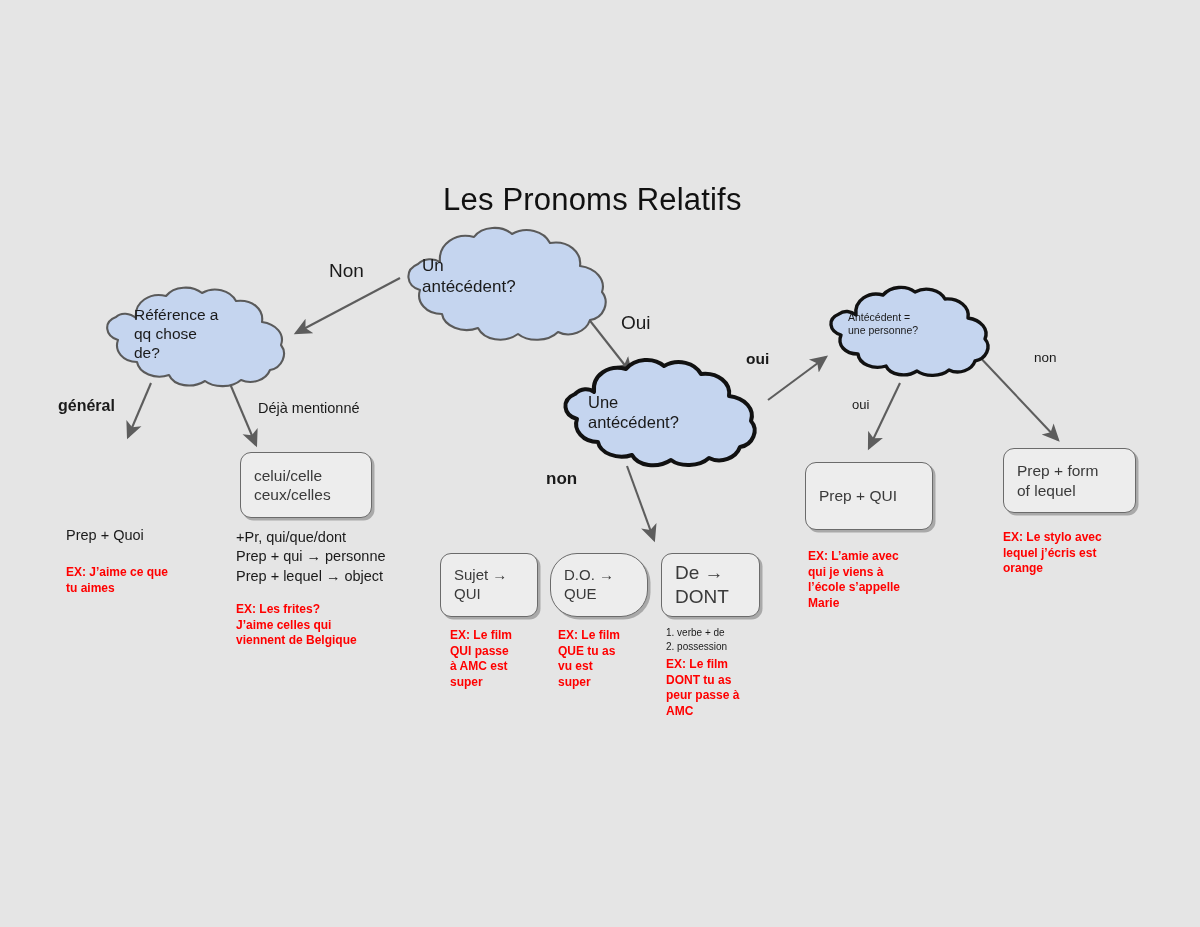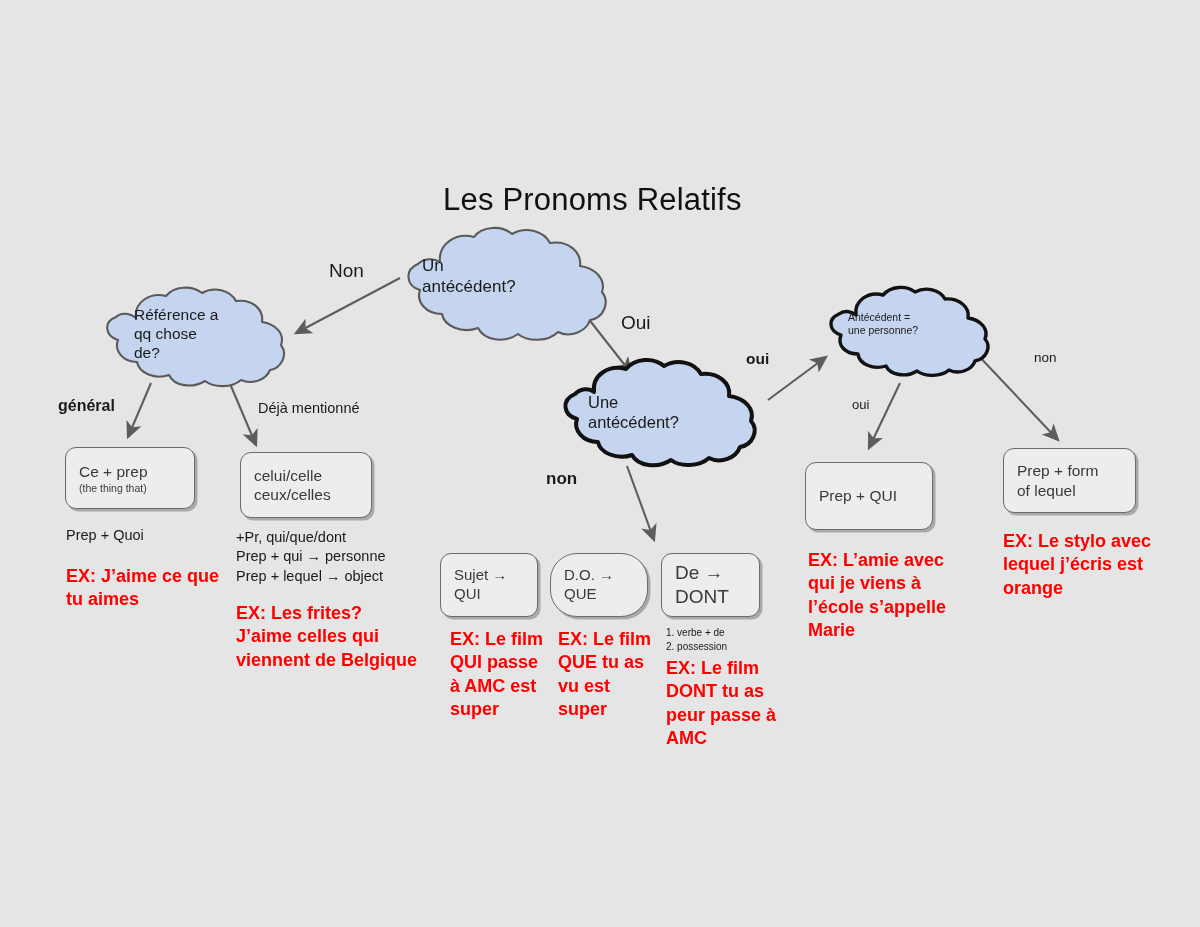--- a/index.html
+++ b/index.html
@@ -84,21 +84,21 @@
     line-height: 1.22;
     color: #1a1a1a;
   }
   .lbl.bold { font-weight: bold; }
   .red {
     position: absolute;
     color: #ff0000;
     font-weight: bold;
     white-space: pre-line;
     line-height: 1.30;
-    font-size: 18px;
+    font-size: 12px;
   }
   .tiny {
     position: absolute;
     font-size: 10px;
     color: #1a1a1a;
     white-space: pre-line;
     line-height: 1.35;
   }
 </style>
 </head>
@@ -181,24 +181,20 @@
 
   <div class="lbl" style="left:329px; top:259px; font-size:19px;">Non</div>
   <div class="lbl" style="left:621px; top:311px; font-size:19px;">Oui</div>
   <div class="lbl bold" style="left:58px; top:396px; font-size:16px;">général</div>
   <div class="lbl" style="left:258px; top:400px; font-size:14.5px;">Déjà mentionné</div>
   <div class="lbl bold" style="left:546px; top:469px; font-size:17px;">non</div>
   <div class="lbl bold" style="left:746px; top:350px; font-size:15.5px;">oui</div>
   <div class="lbl" style="left:852px; top:397px; font-size:13px;">oui</div>
   <div class="lbl" style="left:1034px; top:350px; font-size:13.5px;">non</div>
 
-  <div class="box" style="left:65px; top:447px; width:130px; height:62px;">
-    <div class="btext" style="font-size:15.5px;">Ce + prep</div>
-    <div class="bsub">(the thing that)</div>
-  </div>
 
   <div class="box" style="left:240px; top:452px; width:132px; height:66px;">
     <div class="btext" style="font-size:15.5px;">celui/celle
 ceux/celles</div>
   </div>
 
   <div class="box" style="left:440px; top:553px; width:98px; height:64px;">
     <div class="btext" style="font-size:15px;">Sujet →
 QUI</div>
   </div>

